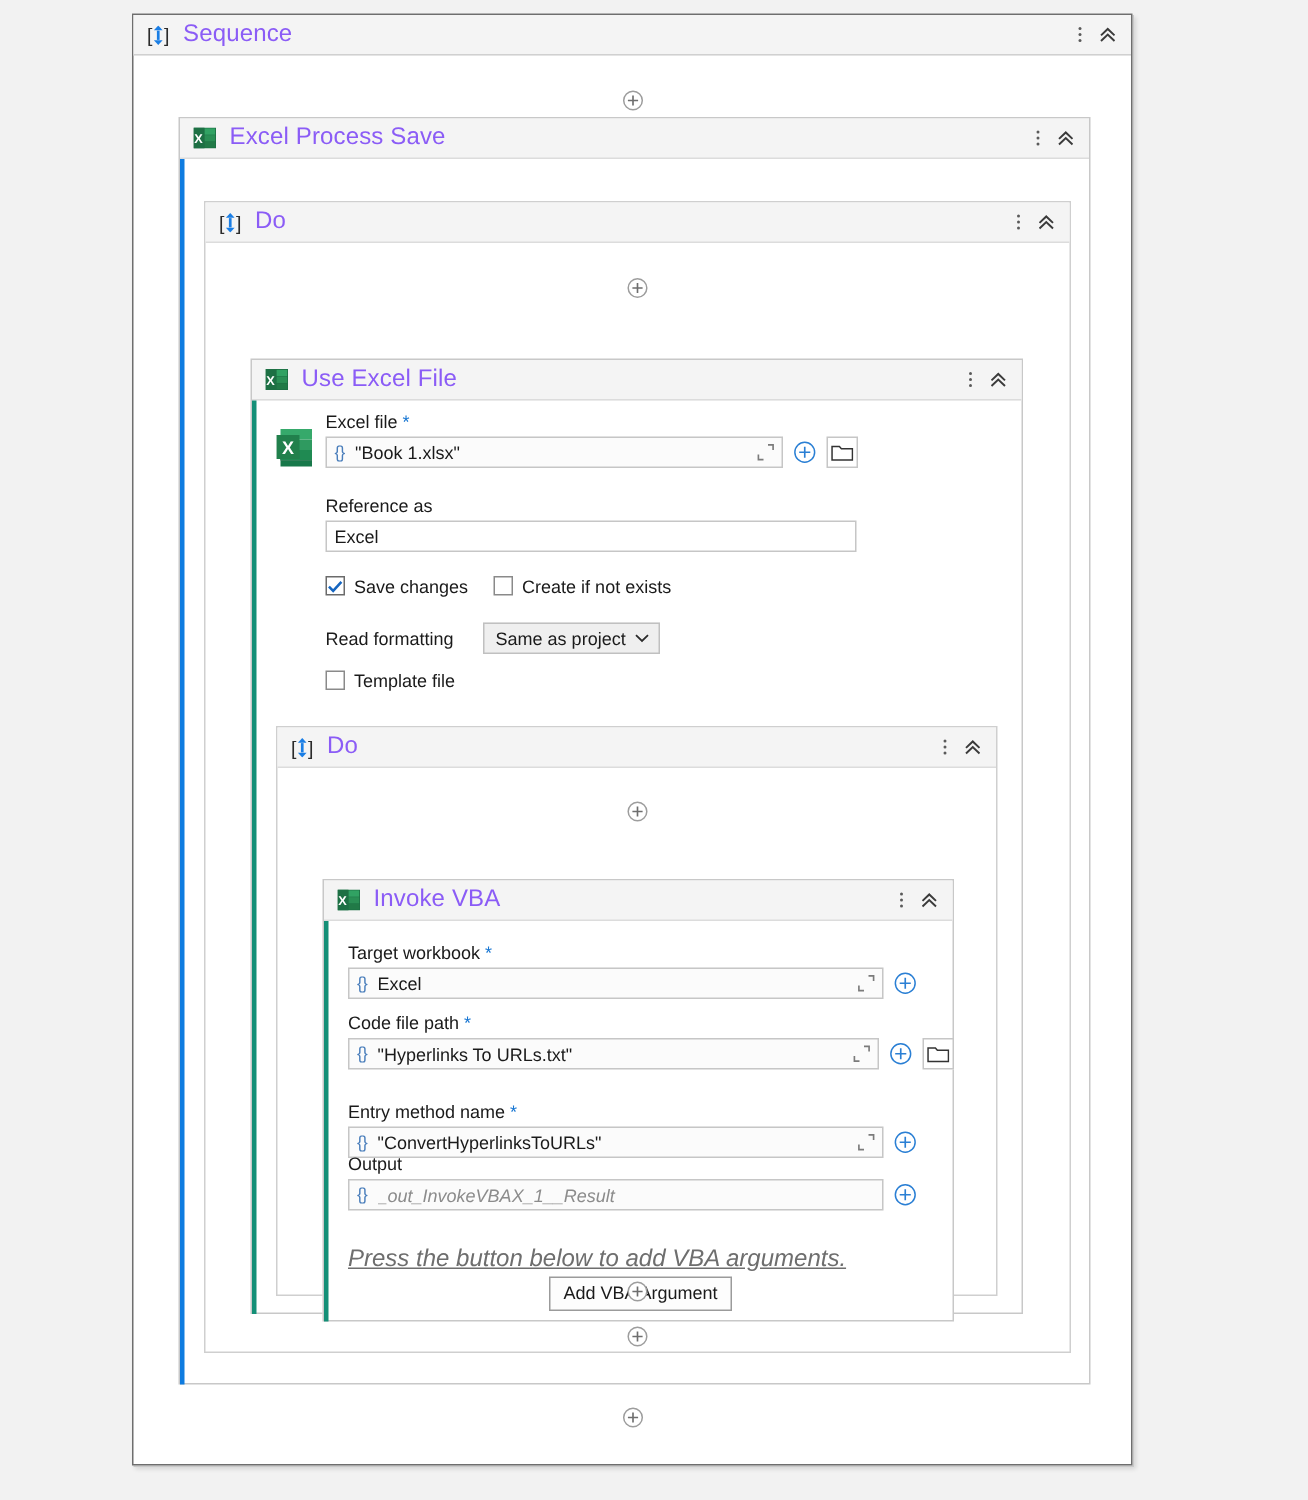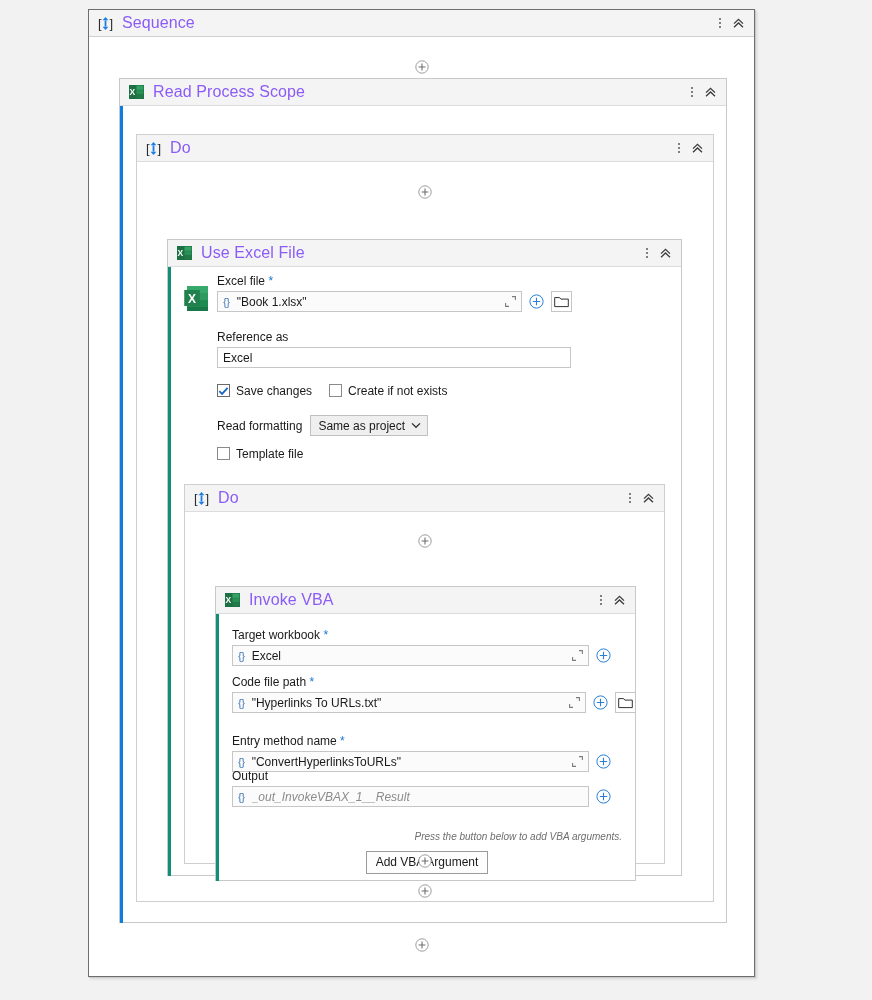--- a/index.html
+++ b/index.html
@@ -112,21 +112,21 @@
     display: inline-flex; align-items: center; gap: 6px;
     padding: 0 6px 0 7px; font-size: 12px; cursor: pointer;
   }
 
   .btn {
     background: #fdfdfd; border: 1px solid #9b9b9b;
     font-size: 12px; font-family: "Liberation Sans", sans-serif;
     padding: 3px 9px 4px; cursor: pointer; color: #1a1a1a;
   }
 
-  .hint { font-size: 10px; font-style: italic; color: #6e6e6e; text-align: right; }
+  .hint { font-size: 16px; font-style: italic; color: #6e6e6e; text-align: left; text-decoration: underline; }
 
   
   .conn { display: flex; justify-content: center; }
 </style>
 </head>
 <body>
 
 <div class="window">
 
   <div class="card-header" style="border-bottom:1px solid #d0d0d0;">
@@ -168,21 +168,21 @@
       <span class="icon xls-sm">
         <svg width="15" height="14" viewBox="0 0 15 14">
           <rect x="0" y="0" width="15" height="14" fill="#1d7044"></rect>
           <rect x="7.2" y="0.6" width="7.2" height="4.2" fill="#31a263"></rect>
           <rect x="7.2" y="5.1" width="7.2" height="4.2" fill="#2a8f55"></rect>
           <rect x="7.2" y="9.6" width="7.2" height="3.8" fill="#217a47"></rect>
           <rect x="0" y="0" width="7.3" height="14" fill="#1d7044"></rect>
           <text x="3.4" y="10.4" font-family="Liberation Sans, sans-serif" font-size="8.5" font-weight="bold" fill="#fff" text-anchor="middle">X</text>
         </svg>
       </span>
-      <span class="card-title">Read Process Scope</span>
+      <span class="card-title">Excel Process Save</span>
       <span class="header-spacer"></span>
       <span class="icon kebab">
           <i></i>
           <i></i>
           <i></i>
         </span>
       <span class="icon chev">
         <svg width="13" height="13" viewBox="0 0 13 13">
           <path d="M2 6.6 L6.5 2.3 L11 6.6" fill="none" stroke="#3b3b3b" stroke-width="1.3"></path>
           <path d="M2 10.3 L6.5 6 L11 10.3" fill="none" stroke="#3b3b3b" stroke-width="1.3"></path>
@@ -315,21 +315,21 @@
                     </svg>
                   </span>
                   <span class="cb-label">Save changes</span>
                 </div>
                 <div class="cbrow" style="margin-left:17px;">
                   <span class="cbox"></span>
                   <span class="cb-label">Create if not exists</span>
                 </div>
               </div>
 
-              <div style="position:absolute; left:49px; top:148px; display:flex; align-items:center; gap:8px;">
+              <div style="position:absolute; left:49px; top:148px; display:flex; align-items:center; gap:20px;">
                 <span class="field-label" style="margin:0;">Read formatting</span>
                 <span class="sel">
                   <span>Same as project</span>
                   <span class="icon">
                     <svg width="10" height="7" viewBox="0 0 10 7">
                       <path d="M1 1.4 L5 5.3 L9 1.4" fill="none" stroke="#2b2b2b" stroke-width="1.2"></path>
                     </svg>
                   </span>
                 </span>
               </div>

